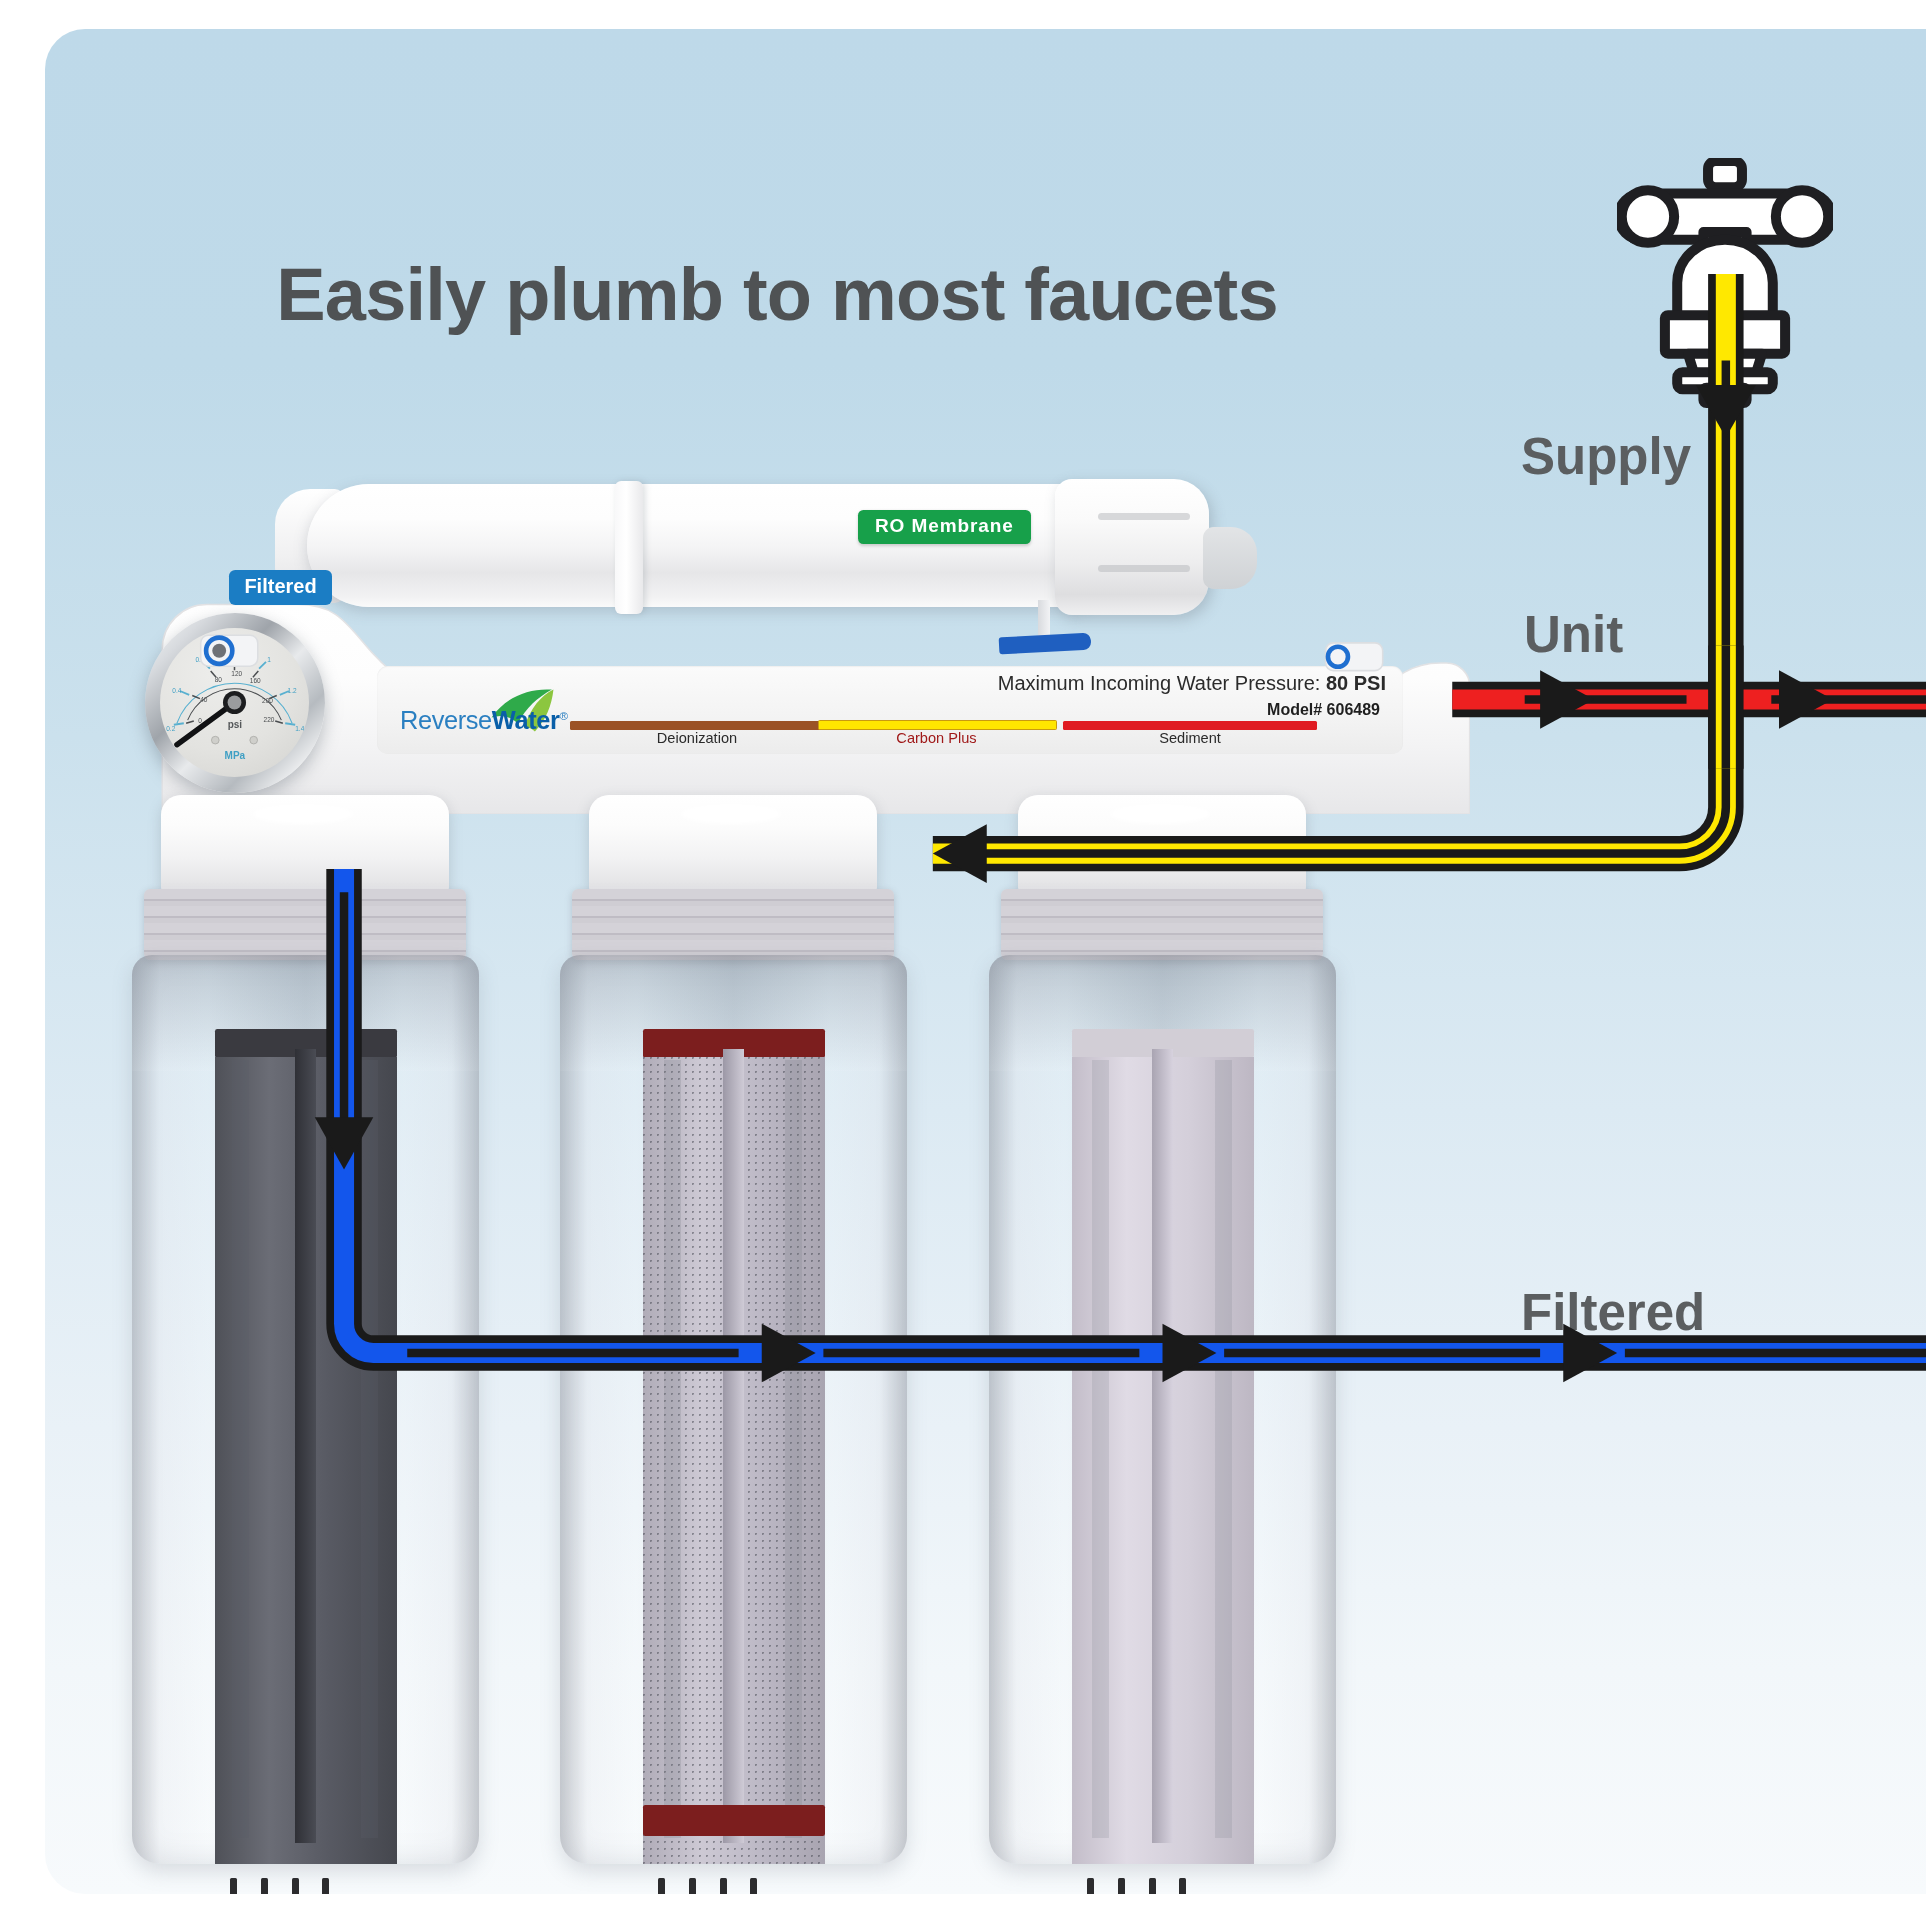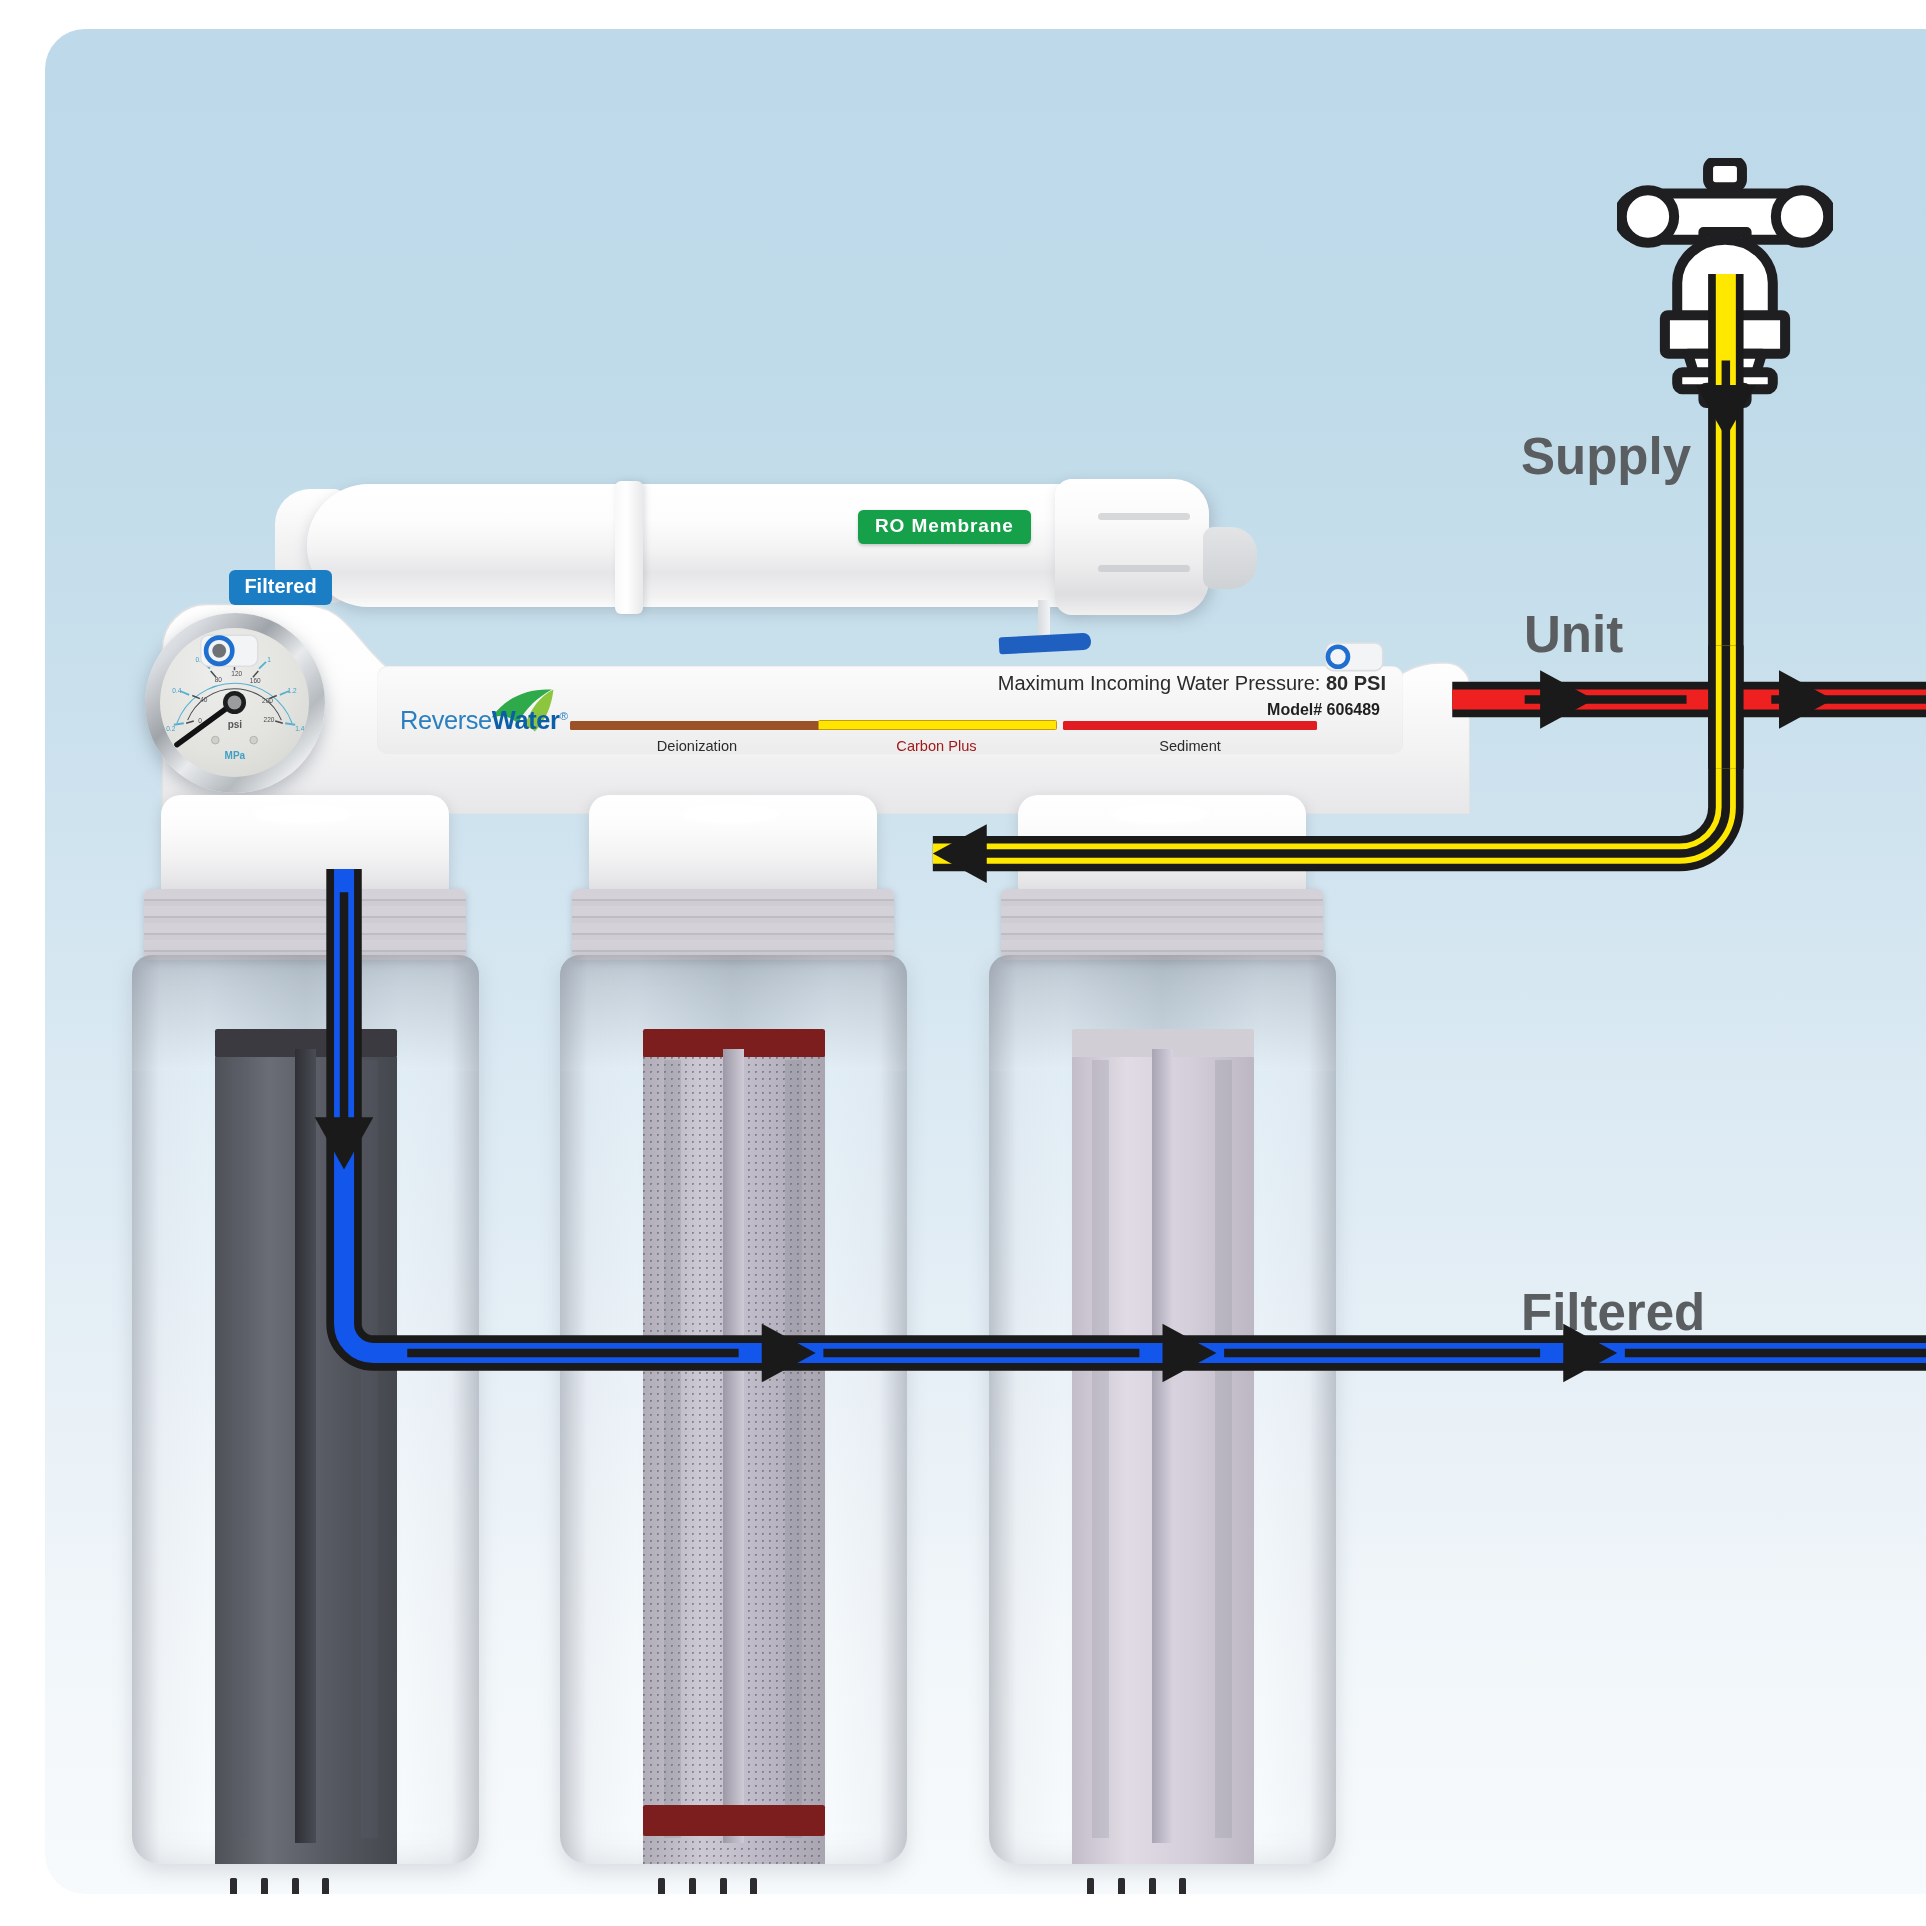--- a/index.html
+++ b/index.html
@@ -177,21 +177,21 @@
   }
   #t-pressure b { font-weight: 700; }
   #t-model {
     position: absolute; right: 23px; top: 35px;
     font-size: 16px; color: #1f1f1f; font-weight: 700; white-space: nowrap;
   }
 
   
   .stage-bar { position: absolute; top: 55px; height: 8.5px; border-radius: 1.5px; }
   .stage-name {
-    position: absolute; top: 72px;
+    position: absolute; top: 64px;
     font-size: 14.6px; text-align: center; white-space: nowrap;
   }
 
   
   .housing { position: absolute; top: 311px; width: 368px; height: 1133px; }
   #h1 { left: 45px; }
   #h2 { left: 473px; }
   #h3 { left: 902px; }
 
   .hcap {
@@ -289,20 +289,21 @@
     background: linear-gradient(90deg,#d8dade,#f2f3f5);
     z-index: 3;
   }
 </style>
 </head>
 <body>
 
 <div id="stage">
   <div id="panel">
 
+    <div id="headline">Easily plumb to most faucets</div>
 
     <div id="faucet">
       <svg width="216" height="262" viewBox="0 0 280 340">
         <g stroke="#1f1f22" stroke-width="13" fill="#ffffff" stroke-linejoin="round" stroke-linecap="round">
 
           <rect x="118" y="4" width="44" height="34" rx="10"></rect>
           <path d="M32 46 h216 a30 30 0 0 1 0 60 h-216 a30 30 0 0 1 0 -60 z"></path>
           <circle cx="40" cy="76" r="34"></circle>
           <circle cx="240" cy="76" r="34"></circle>
 

